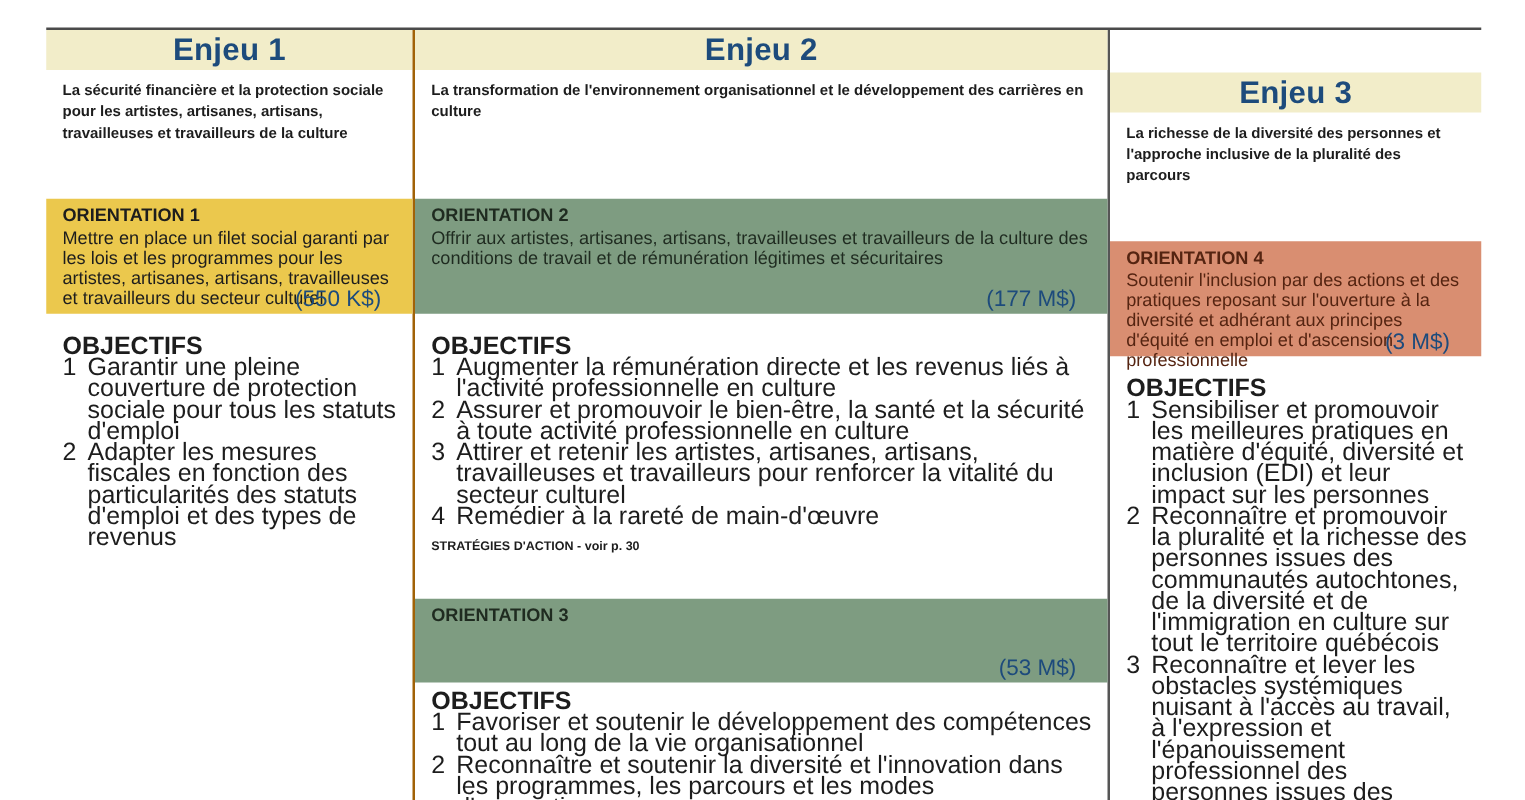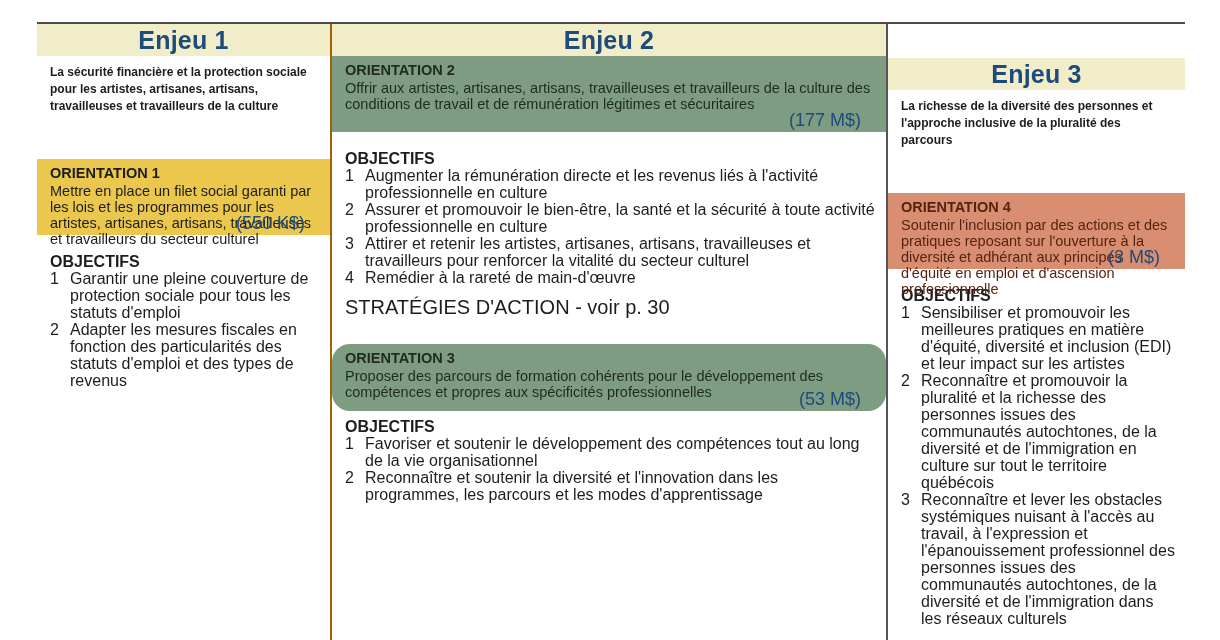--- a/index.html
+++ b/index.html
@@ -12,33 +12,33 @@
     font-family:"Liberation Sans",sans-serif;color:var(--text_dark);}
   .board{position:absolute;left:37px;top:22px;width:1148px;display:flex;
     border-top:2px solid var(--border);}
   .col{min-height:586px;}
   .col1{width:293px;}
   .col2{width:558px;border-left:2px solid #a16207;border-right:2px solid #555;}
   .col3{width:297px;margin-top:34px;}
   .band{height:32px;background:var(--header_band);display:flex;align-items:center;justify-content:center;}
   .band span{font-size:25px;font-weight:bold;color:var(--navy);letter-spacing:.2px;}
   .desc{height:103px;padding:8px 14px 0 13px;font-size:12px;line-height:17px;font-weight:bold;}
-  .orient{position:relative;height:76px;padding:6px 12px 0 13px;font-size:14.5px;line-height:16px;}
+  .orient{position:relative;height:92px;padding:6px 12px 0 13px;font-size:14.5px;line-height:16px;}
   .orient.yellow{background:var(--orientation_yellow);}
   .orient.green{background:var(--orientation_green);color:var(--green_text);}
   .orient.salmon{background:var(--orientation_salmon);color:var(--salmon_text);}
   .orient-label{font-weight:bold;margin-bottom:2px;}
   .amount{position:absolute;right:25px;bottom:4px;font-size:18px;font-weight:normal;color:var(--navy);}
-  .objectifs{padding:18px 10px 0 13px;font-size:16px;line-height:17px;}
+  .objectifs{padding:18px 10px 0 13px;font-size:20px;line-height:17px;}
   .obj-title{font-weight:bold;}
   .obj-item{display:flex;}
   .obj-num{width:12px;flex:none;}
   .obj-text{padding-left:8px;}
-  .strategies{padding:10px 10px 0 13px;font-size:20px;font-weight:normal;}
-  .orient.second{height:67px;margin-top:25px;border-radius:18px;}
+  .strategies{padding:10px 10px 0 13px;font-size:10px;font-weight:bold;}
+  .orient.second{height:67px;margin-top:36px;}
   .objectifs.second{padding-top:7px;}
 </style>
 </head>
 <body>
 
 <div class="board">
 
   <div class="col col1">
     <div class="band">
       <span>Enjeu 1</span>
@@ -59,20 +59,21 @@
         <span class="obj-num">2</span>
         <span class="obj-text">Adapter les mesures fiscales en fonction des particularités des statuts d'emploi et des types de revenus</span>
       </div>
     </div>
   </div>
 
   <div class="col col2">
     <div class="band">
       <span>Enjeu 2</span>
     </div>
+    <div class="desc">La transformation de l'environnement organisationnel et le développement des carrières en culture</div>
     <div class="orient green">
       <div class="orient-label">ORIENTATION 2</div>
       <div class="orient-text">Offrir aux artistes, artisanes, artisans, travailleuses et travailleurs de la culture des conditions de travail et de rémunération légitimes et sécuritaires</div>
       <div class="amount">(177 M$)</div>
     </div>
     <div class="objectifs">
       <div class="obj-title">OBJECTIFS</div>
       <div class="obj-item">
         <span class="obj-num">1</span>
         <span class="obj-text">Augmenter la rémunération directe et les revenus liés à l'activité professionnelle en culture</span>
@@ -86,21 +87,20 @@
         <span class="obj-text">Attirer et retenir les artistes, artisanes, artisans, travailleuses et travailleurs pour renforcer la vitalité du secteur culturel</span>
       </div>
       <div class="obj-item">
         <span class="obj-num">4</span>
         <span class="obj-text">Remédier à la rareté de main-d'œuvre</span>
       </div>
     </div>
     <div class="strategies">STRATÉGIES D'ACTION - voir p. 30</div>
     <div class="orient green second">
       <div class="orient-label">ORIENTATION 3</div>
-      <div class="orient-text">Proposer des parcours de formation cohérents pour le développement des compétences et propres aux spécificités professionnelles</div>
       <div class="amount">(53 M$)</div>
     </div>
     <div class="objectifs second">
       <div class="obj-title">OBJECTIFS</div>
       <div class="obj-item">
         <span class="obj-num">1</span>
         <span class="obj-text">Favoriser et soutenir le développement des compétences tout au long de la vie organisationnel</span>
       </div>
       <div class="obj-item">
         <span class="obj-num">2</span>
@@ -116,21 +116,21 @@
     <div class="desc">La richesse de la diversité des personnes et l'approche inclusive de la pluralité des parcours</div>
     <div class="orient salmon">
       <div class="orient-label">ORIENTATION 4</div>
       <div class="orient-text">Soutenir l'inclusion par des actions et des pratiques reposant sur l'ouverture à la diversité et adhérant aux principes d'équité en emploi et d'ascension professionnelle</div>
       <div class="amount">(3 M$)</div>
     </div>
     <div class="objectifs">
       <div class="obj-title">OBJECTIFS</div>
       <div class="obj-item">
         <span class="obj-num">1</span>
-        <span class="obj-text">Sensibiliser et promouvoir les meilleures pratiques en matière d'équité, diversité et inclusion (EDI) et leur impact sur les artistes</span>
+        <span class="obj-text">Sensibiliser et promouvoir les meilleures pratiques en matière d'équité, diversité et inclusion (EDI) et leur impact sur les personnes</span>
       </div>
       <div class="obj-item">
         <span class="obj-num">2</span>
         <span class="obj-text">Reconnaître et promouvoir la pluralité et la richesse des personnes issues des communautés autochtones, de la diversité et de l'immigration en culture sur tout le territoire québécois</span>
       </div>
       <div class="obj-item">
         <span class="obj-num">3</span>
         <span class="obj-text">Reconnaître et lever les obstacles systémiques nuisant à l'accès au travail, à l'expression et l'épanouissement professionnel des personnes issues des communautés autochtones, de la diversité et de l'immigration dans les réseaux culturels</span>
       </div>
     </div>

